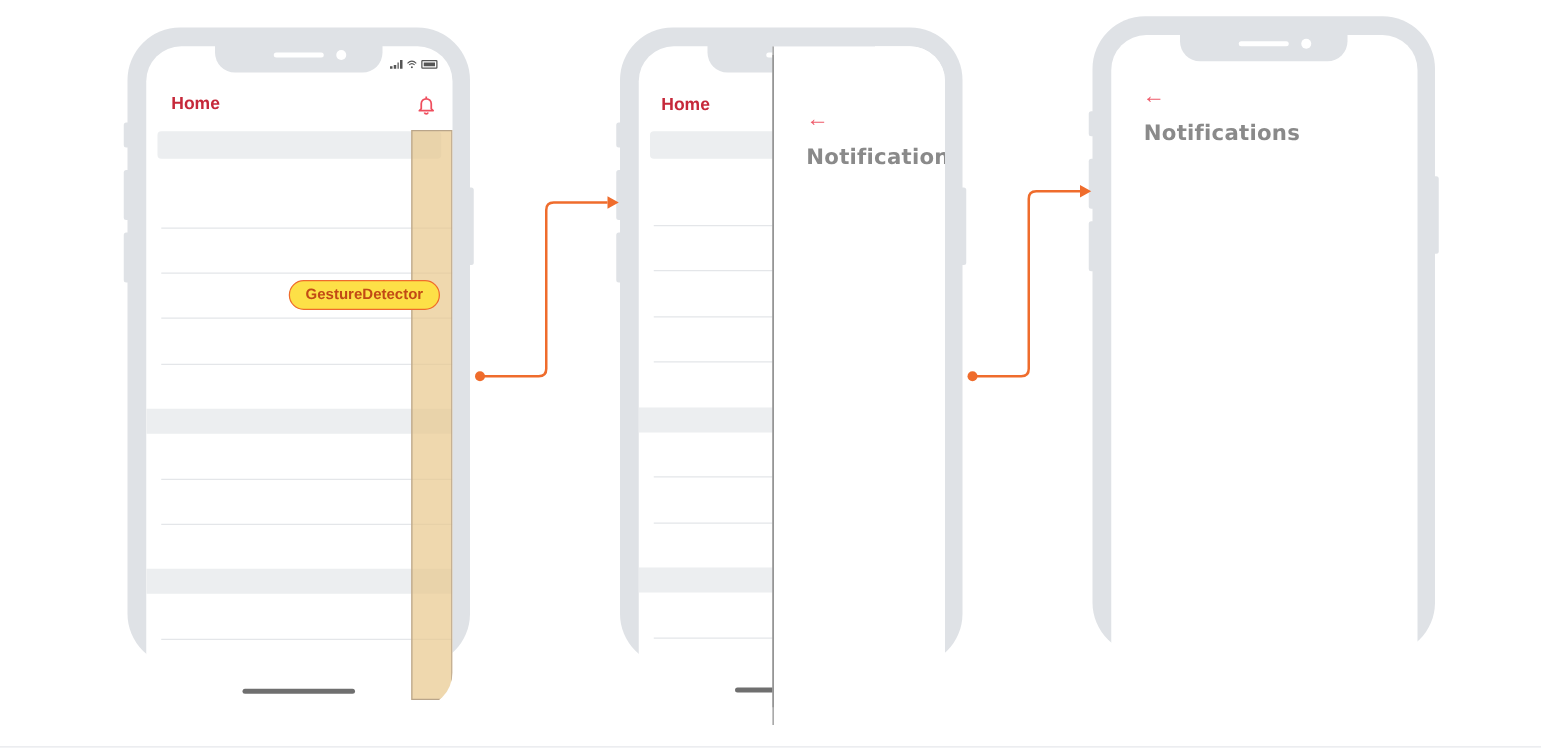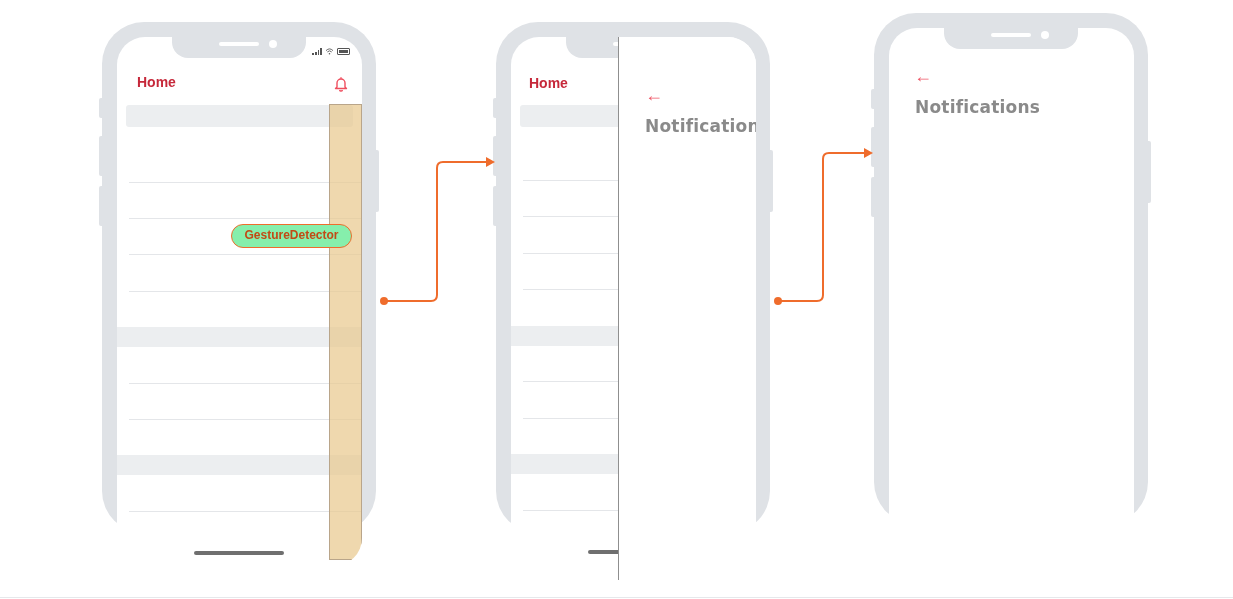--- a/index.html
+++ b/index.html
@@ -24,21 +24,21 @@
 
   .home-title { position:absolute; left:20px; top:37px; font-size:14px; font-weight:bold; color:#c6283a; }
   .bell { position:absolute; right:14px; top:39px; width:14px; height:16px; }
 
   .search-bar { position:absolute; left:9px; top:68px; width:227px; height:22px; background:#eceef0; border-radius:3px; }
   .divider { position:absolute; left:12px; height:1px; background:#e4e6e9; }
   .section-band { position:absolute; left:0; width:245px; height:20px; background:#eceef0; }
   .home-indicator { position:absolute; left:77px; width:90px; height:4px; background:#6f6f6f; border-radius:2px; }
 
   .gesture-zone { position:absolute; left:212px; top:67px; width:33px; height:456px; background:rgba(232,200,140,0.7); border:1px solid #b9a58a; box-sizing:border-box; z-index:3; }
-  .gesture-label { position:absolute; left:114px; top:187px; width:121px; height:24px; border:1.5px solid #ef6c2c; background:#86efac; border-radius:13px; box-sizing:border-box; font-size:12px; font-weight:bold; color:#c24a15; text-align:center; line-height:21px; z-index:6; }
+  .gesture-label { position:absolute; left:114px; top:187px; width:121px; height:24px; border:1.5px solid #ef6c2c; background:#fde047; border-radius:13px; box-sizing:border-box; font-size:12px; font-weight:bold; color:#c24a15; text-align:center; line-height:21px; z-index:6; }
 
   .notif-panel { position:absolute; background:#ffffff; z-index:5; }
   .notif-panel.overlay { border-left:1px solid #8f8f8f; }
   .back-arrow { position:absolute; color:#ef5a6a; font-size:18px; line-height:18px; }
   .notif-title { position:absolute; font-size:17px; font-weight:bold; color:#8a8a8a; font-family:"DejaVu Sans", sans-serif; letter-spacing:0.2px; }
 
   svg.flow { position:absolute; left:0; top:0; width:1233px; height:599px; pointer-events:none; z-index:10; }
 </style>
 </head>
 <body>

